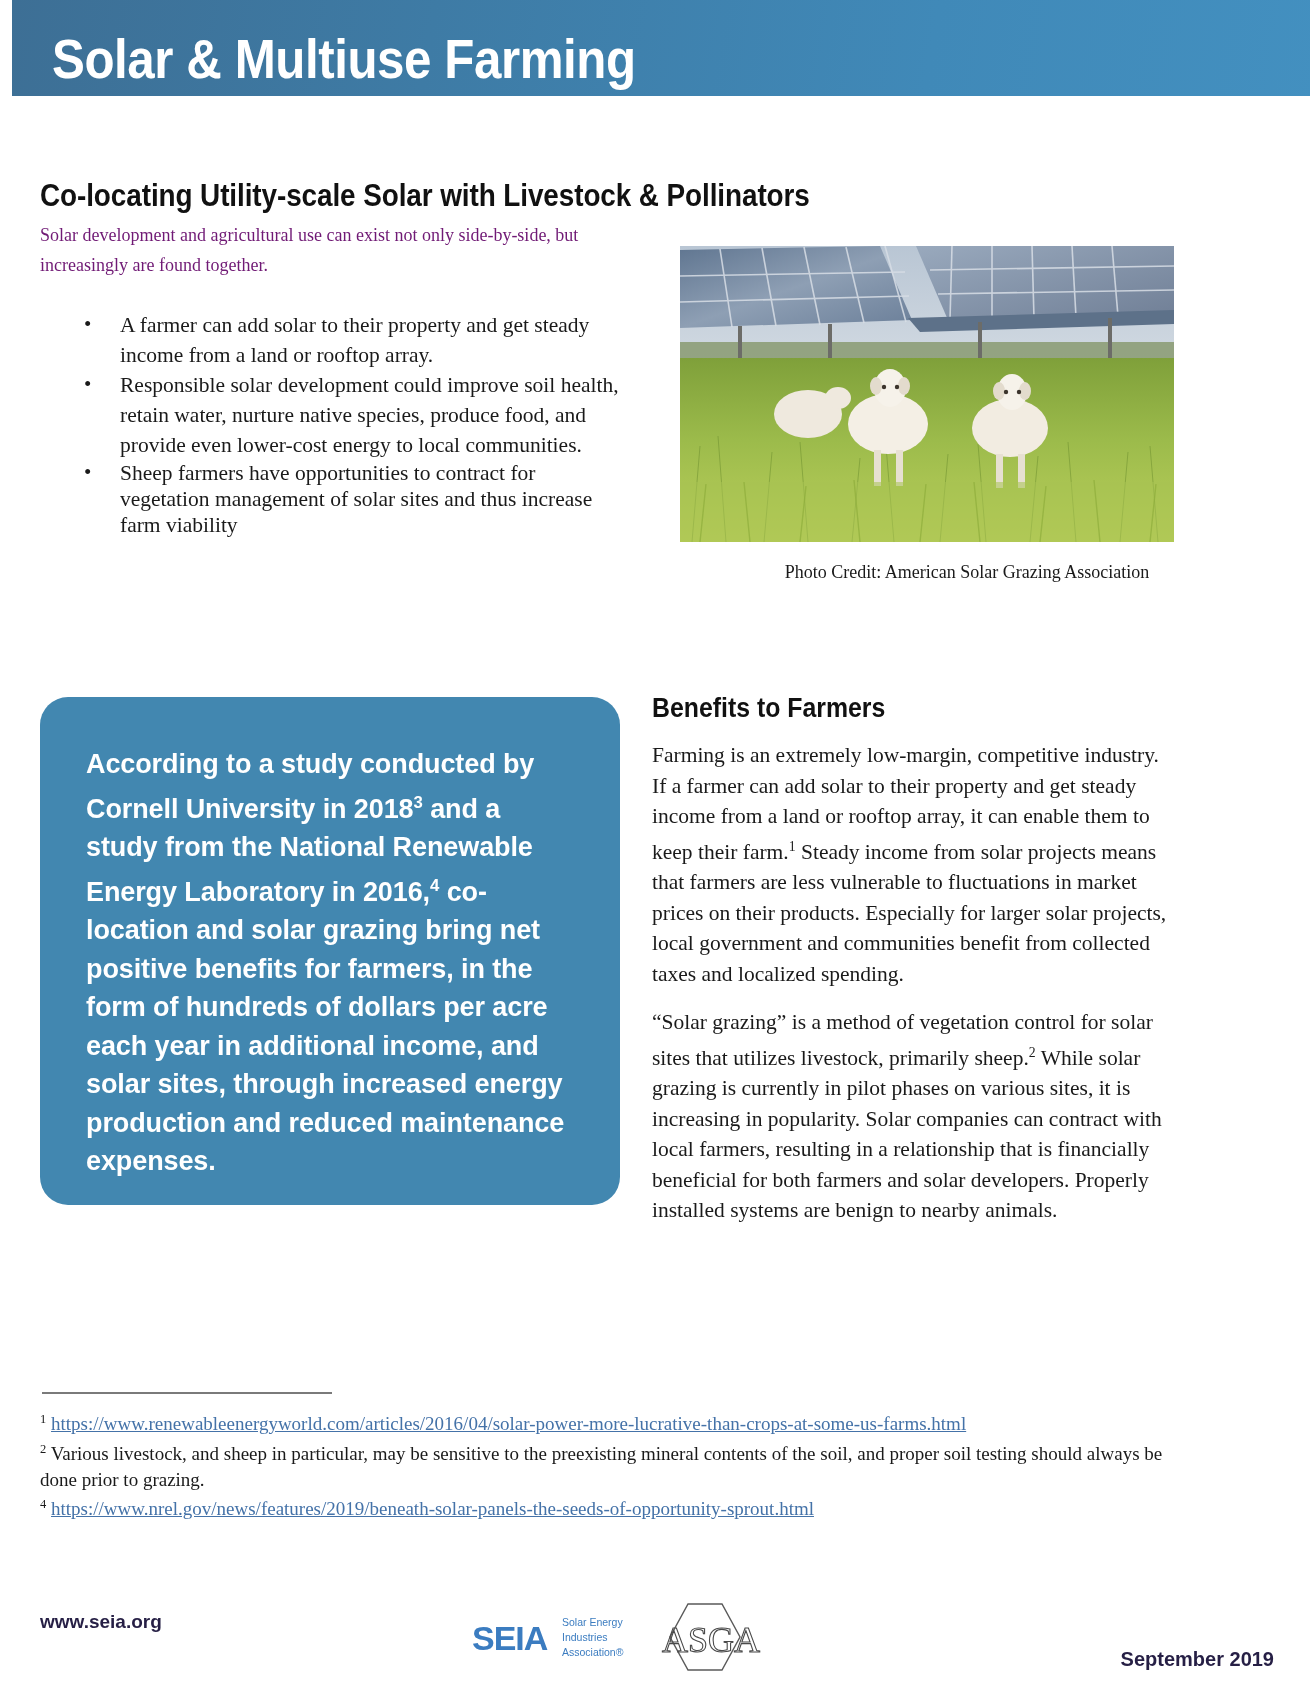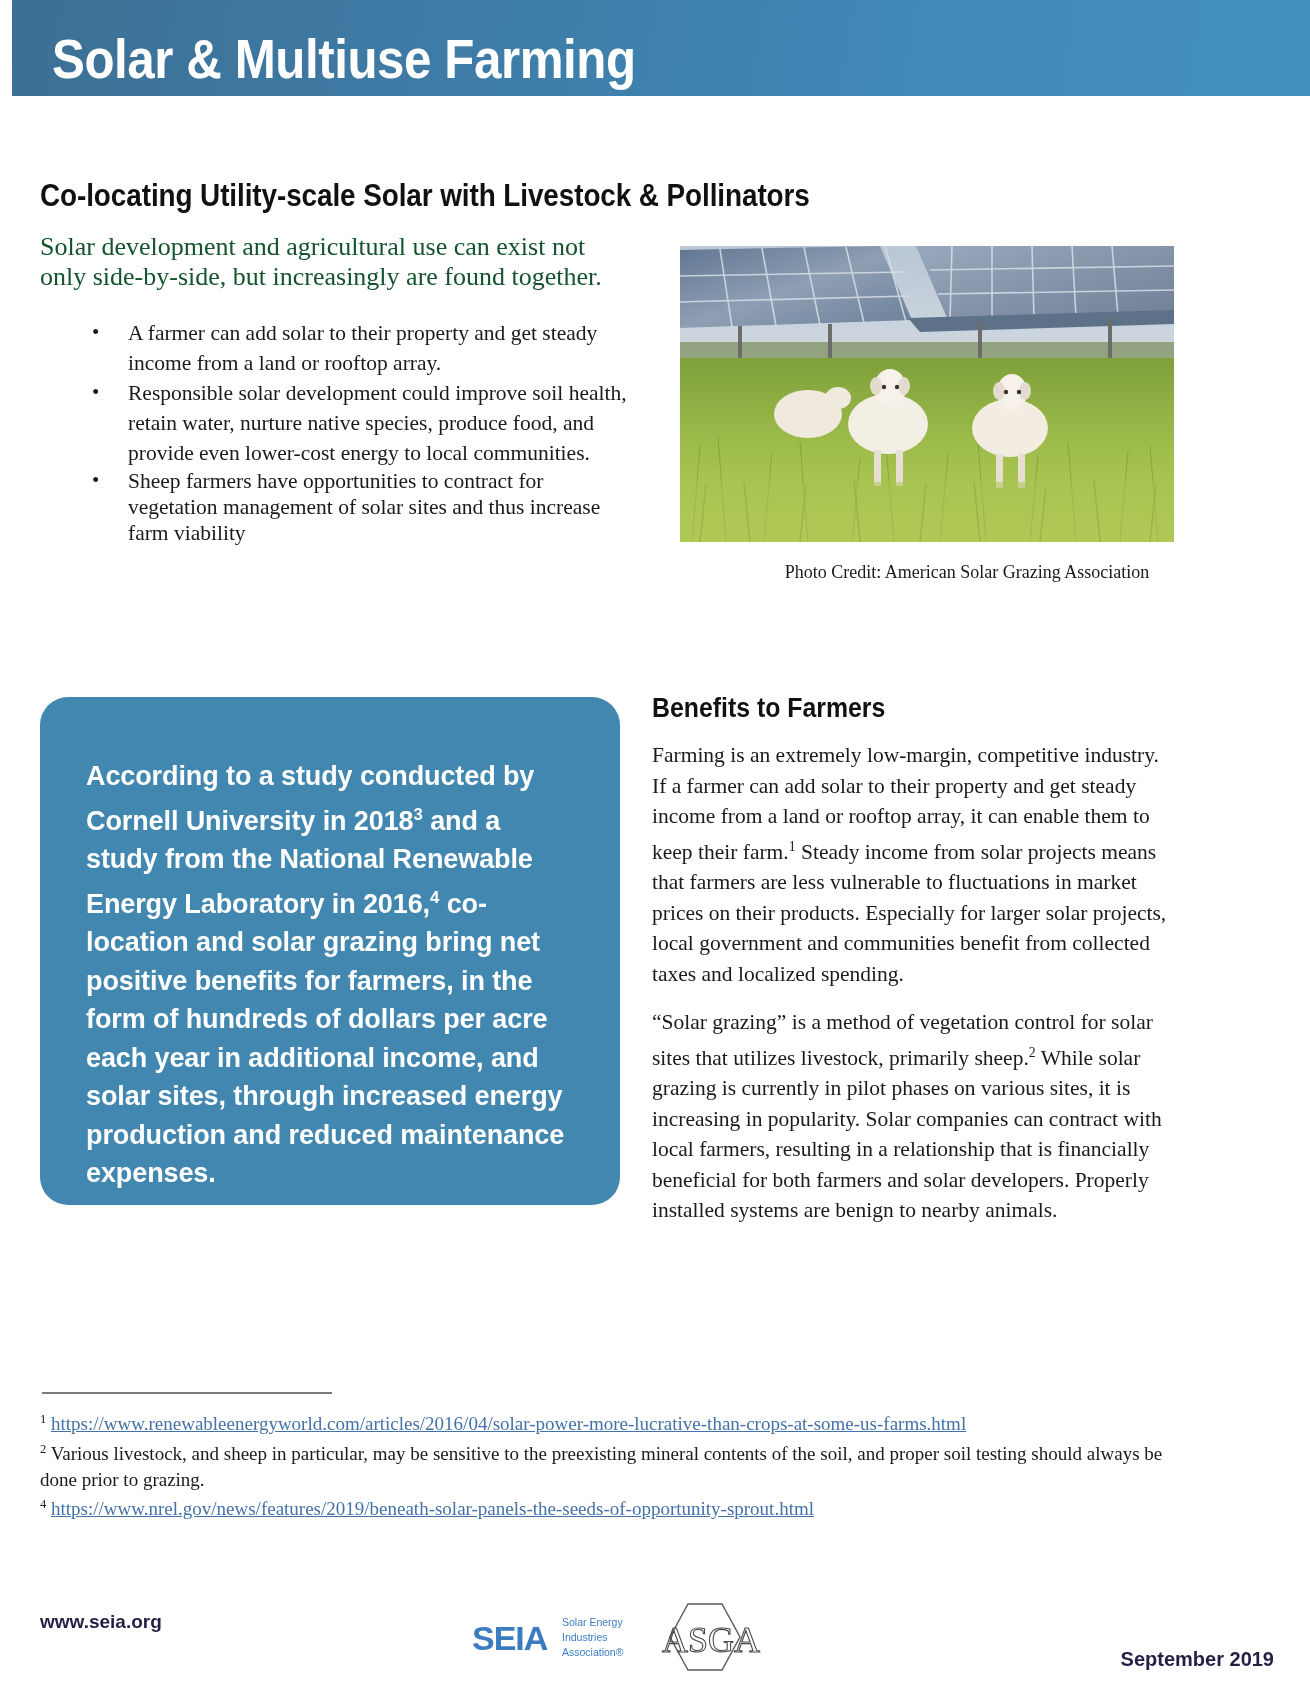--- a/index.html
+++ b/index.html
@@ -50,32 +50,32 @@
     letter-spacing: -0.1px;
     transform: scaleX(0.9);
     transform-origin: left center;
     white-space: nowrap;
   }
 
   
   .intro-para {
     position: absolute;
     left: 40px;
-    top: 232px;
+    top: 220px;
     width: 570px;
-    font-size: 26px;
+    font-size: 18px;
     line-height: 30px;
-    color: #14532d;
+    color: #701a75;
   }
   .bullet-list {
     position: absolute;
     left: 40px;
     top: 302px;
     width: 580px;
-    margin: 16px;
+    margin: 8px;
     padding: 0;
     list-style: none;
   }
   .bullet-list li {
     position: relative;
     padding-left: 72px;
     font-size: 21.5px;
     line-height: 30px;
     color: #1a1a1a;
     margin-bottom: 0px;
@@ -119,21 +119,21 @@
   
   .callout {
     position: absolute;
     left: 40px;
     top: 697px;
     width: 580px;
     height: 508px;
     background: #4287b0;
     border-radius: 28px;
     box-sizing: border-box;
-    padding: 60px 46px 30px 46px;
+    padding: 48px 46px 30px 46px;
   }
   .callout-text {
     color: #ffffff;
     font-family: "Liberation Sans Narrow", "Liberation Sans", sans-serif;
     font-weight: bold;
     font-size: 27px;
     line-height: 38.5px;
     letter-spacing: -0.1px;
   }
   .callout-text sup { font-size: 0.62em; vertical-align: super; }

